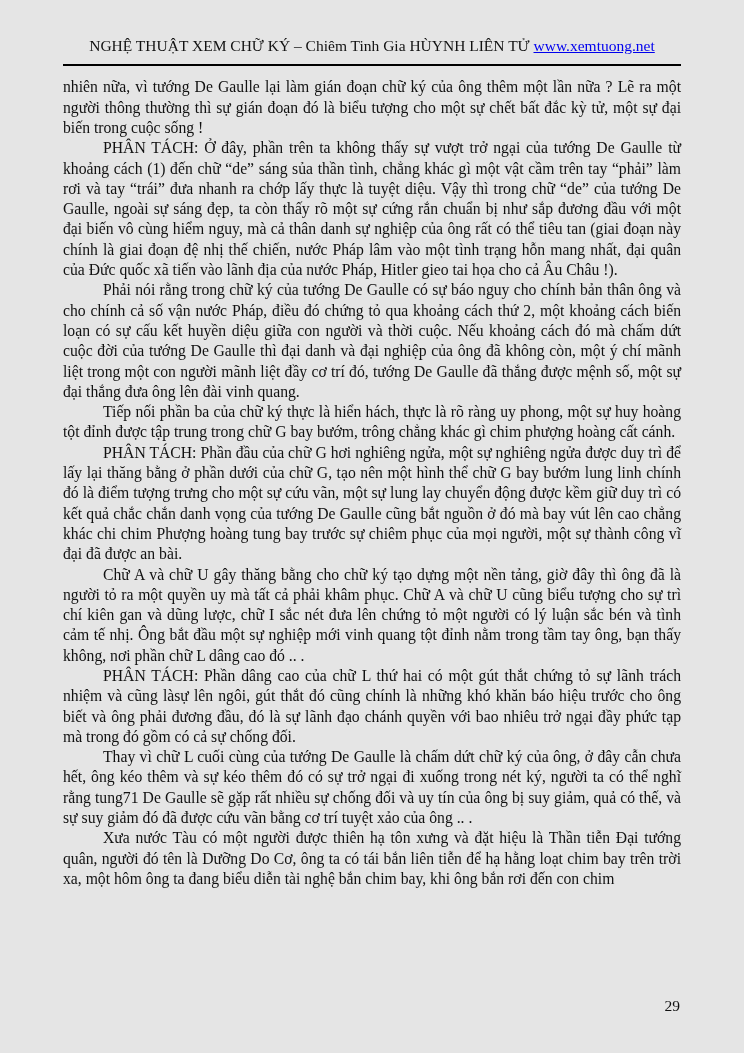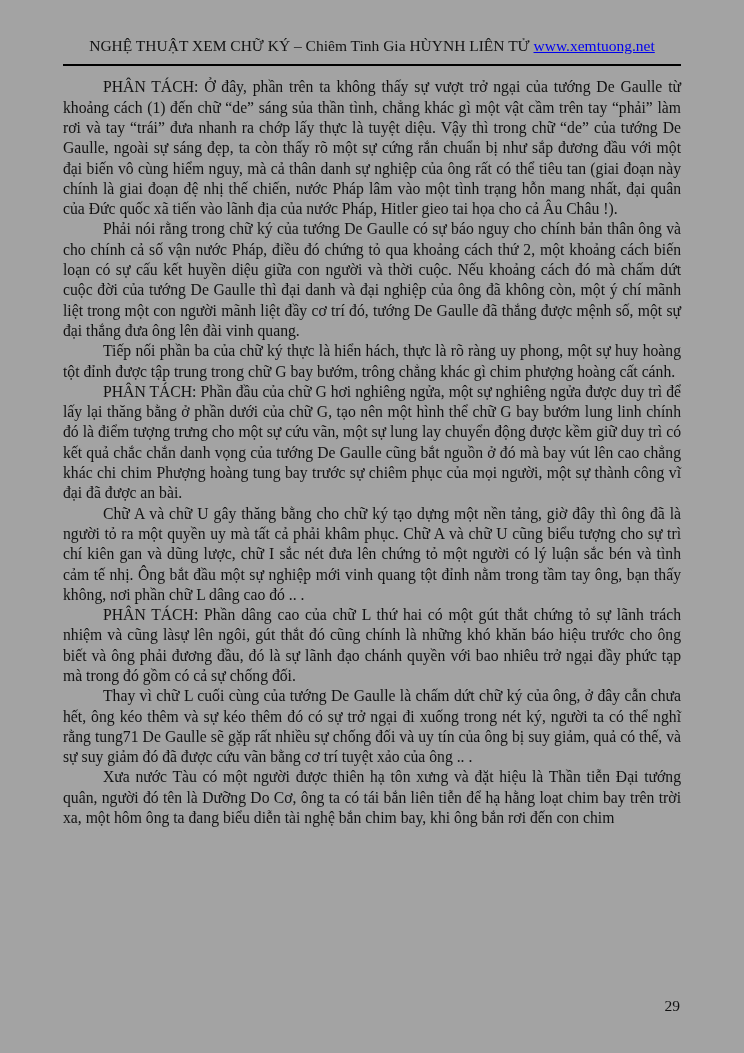--- a/index.html
+++ b/index.html
@@ -2,21 +2,21 @@
 <html><head>
 <meta charset="utf-8">
 <style>
   html, body { margin: 0; padding: 0; }
   body { background: #ffffff; }
   .page {
     position: relative;
     width: 744px;
     height: 1053px;
     margin: 0 auto;
-    background: #a3a3a3;
+    background: #e5e5e5;
     box-sizing: border-box;
     padding: 36px 63px 0 63px;
     font-family: "Liberation Serif", "DejaVu Serif", serif;
     color: #111111;
     overflow: hidden;
   }
   .header {
     text-align: center;
     font-size: 15.5px;
     line-height: 1.25;
@@ -57,20 +57,21 @@
 <div class="page">
 
   <div class="header">
     <span>NGHỆ THUẬT XEM CHỮ KÝ – Chiêm Tinh Gia HÙYNH LIÊN TỬ</span>
     <a href="#"><span>www.xemtuong.net</span></a>
   </div>
 
   <hr class="header-rule">
 
   <div class="body-text">
+      <p>nhiên nữa, vì tướng De Gaulle lại làm gián đoạn chữ ký của ông thêm một lần nữa ? Lẽ ra một người thông thường thì sự gián đoạn đó là biểu tượng cho một sự chết bất đắc kỳ tử, một sự đại biến trong cuộc sống !</p>
       <p class="indent"><b>PHÂN TÁCH</b>: Ở đây, phần trên ta không thấy sự vượt trở ngại của tướng De Gaulle từ khoảng cách (1) đến chữ “de” sáng sủa thần tình, chẳng khác gì một vật cầm trên tay “phải” làm rơi và tay “trái” đưa nhanh ra chớp lấy thực là tuyệt diệu. Vậy thì trong chữ “de” của tướng De Gaulle, ngoài sự sáng đẹp, ta còn thấy rõ một sự cứng rắn chuẩn bị như sắp đương đầu với một đại biến vô cùng hiểm nguy, mà cả thân danh sự nghiệp của ông rất có thể tiêu tan (giai đoạn này chính là giai đoạn đệ nhị thế chiến, nước Pháp lâm vào một tình trạng hỗn mang nhất, đại quân của Đức quốc xã tiến vào lãnh địa của nước Pháp, Hitler gieo tai họa cho cả Âu Châu !).</p>
       <p class="indent">Phải nói rằng trong chữ ký của tướng De Gaulle có sự báo nguy cho chính bản thân ông và cho chính cả số  vận nước Pháp, điều đó chứng tỏ qua khoảng cách thứ 2, một khoảng cách biến loạn có sự cấu kết huyền diệu giữa con người và thời cuộc. Nếu khoảng cách đó mà chấm dứt cuộc đời của tướng De Gaulle thì đại danh và đại nghiệp của ông đã không còn, một ý chí mãnh liệt trong một con người mãnh liệt đầy cơ trí đó, tướng De Gaulle đã thắng được mệnh số, một sự đại thắng đưa ông lên đài vinh quang.</p>
       <p class="indent">Tiếp nối phần ba của chữ ký thực là hiển hách, thực là rõ ràng uy phong, một sự huy hoàng tột đỉnh được tập trung trong chữ G bay bướm, trông chẳng khác gì chim phượng hoàng cất cánh.</p>
       <p class="indent"><b>PHÂN TÁCH</b>: Phần đầu của chữ G hơi nghiêng ngửa, một sự nghiêng ngửa được duy trì để lấy lại thăng bằng ở phần dưới của chữ G, tạo nên một hình thể chữ G bay bướm lung linh chính đó là điểm tượng trưng cho một sự cứu vãn, một sự lung lay chuyển động được kềm giữ duy trì có kết quả chắc chắn danh vọng của tướng De Gaulle cũng bắt nguồn ở đó mà bay vút lên cao chẳng khác chi chim Phượng hoàng tung bay trước sự chiêm phục của mọi người, một sự thành công vĩ đại đã được an bài.</p>
       <p class="indent">Chữ A và chữ U gây thăng bằng cho chữ ký tạo dựng một nền tảng, giờ đây thì ông đã là người tỏ ra một quyền uy mà tất cả phải khâm phục. Chữ A và chữ U cũng biểu tượng cho sự trì chí kiên gan và dũng lược, chữ I sắc nét đưa lên chứng tỏ một người có lý luận sắc bén và tình cảm tế nhị. Ông bắt đầu một sự nghiệp mới vinh quang tột đỉnh nằm trong tầm tay ông, bạn thấy không, nơi phần chữ L dâng cao đó .. .</p>
       <p class="indent"><b>PHÂN TÁCH</b>: Phần dâng cao của chữ L thứ hai có một gút thắt chứng tỏ sự lãnh trách nhiệm và cũng làsự lên ngôi, gút thắt đó cũng chính là những khó khăn báo hiệu trước cho ông biết và ông phải đương đầu, đó là sự lãnh đạo chánh quyền với bao nhiêu trở ngại đầy phức tạp mà trong đó gồm có cả sự chống đối.</p>
       <p class="indent">Thay vì chữ L cuối cùng của tướng De Gaulle là chấm dứt chữ ký của ông, ở đây cẫn chưa hết, ông kéo thêm và sự kéo thêm đó có sự trở ngại đi xuống trong nét ký, người ta có thể nghĩ rằng tung71 De Gaulle sẽ gặp rất nhiều sự chống đối và uy tín của ông bị suy giảm, quả có thế, và sự suy giảm đó đã được cứu vãn bằng cơ trí tuyệt xảo của ông .. .</p>
       <p class="indent">Xưa nước Tàu có một người được thiên hạ tôn xưng và đặt hiệu là Thần tiễn Đại tướng quân, người đó tên là Dưỡng Do Cơ, ông ta có tái bắn liên tiễn để hạ hằng loạt chim bay trên trời xa, một hôm ông ta đang biểu diễn tài nghệ bắn chim bay, khi ông bắn rơi đến con chim</p>
     </div>
 

